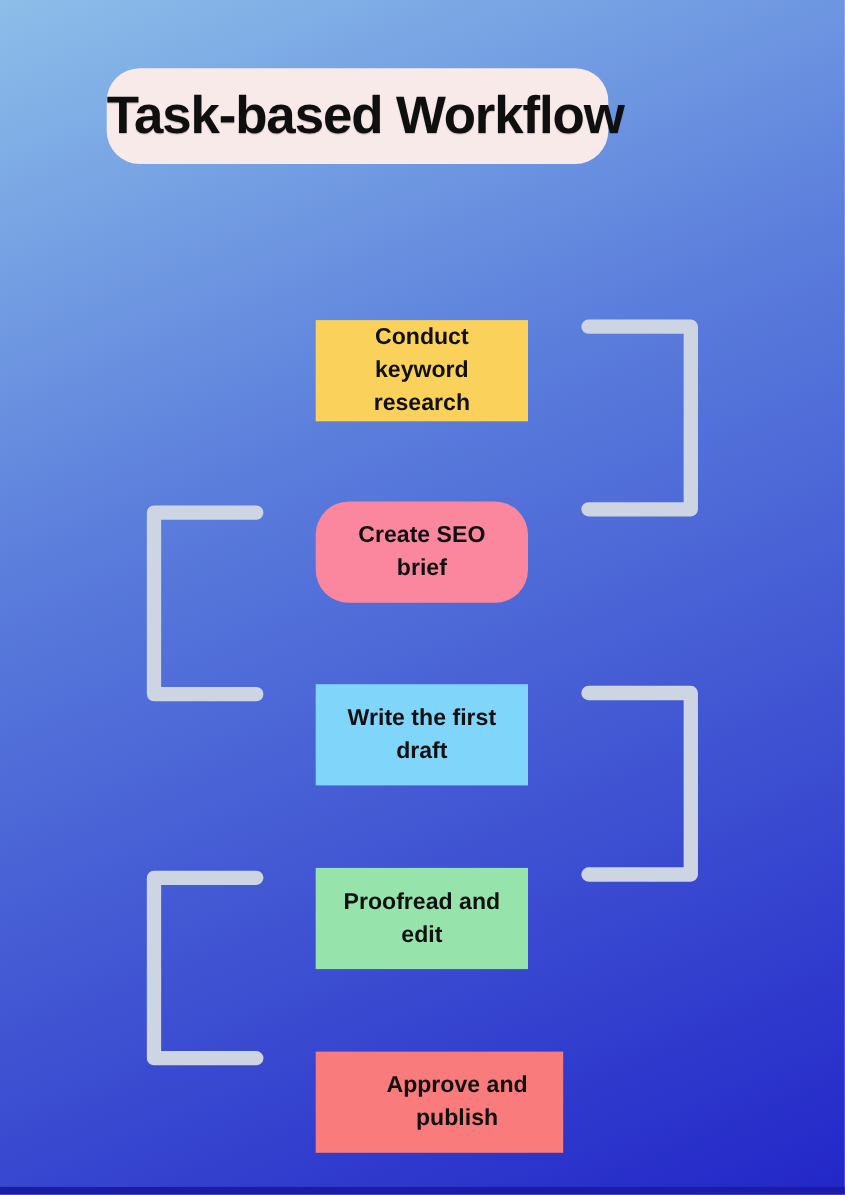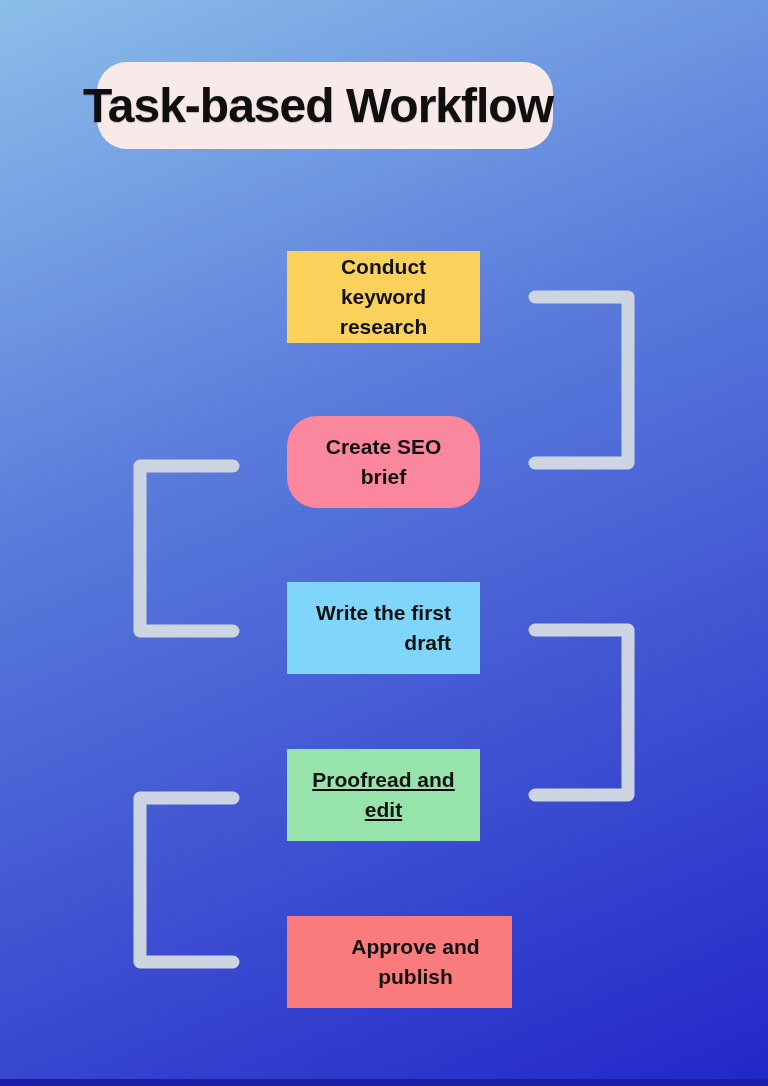--- a/index.html
+++ b/index.html
@@ -12,21 +12,21 @@
     position: relative;
     width: 768px; height: 1086px;
     background: linear-gradient(157deg, #8CBEE9 0%, #5B7EDC 37%, #2226C8 100%);
   }
   .title-banner {
     position: absolute;
     left: 97px; top: 62px;
     width: 456px; height: 87px;
     background: #F8EAE8;
     border-radius: 30px;
-    display: flex; align-items: center; justify-content: flex-end;
+    display: flex; align-items: center; justify-content: flex-start;
   }
   .title-banner h1 {
     margin: 0;
     font-size: 48px;
     font-weight: 800;
     letter-spacing: -1px;
     color: #0F0F0F;
     text-shadow: 0 1px 1px rgba(0,0,0,0.22);
     white-space: nowrap;
   }
@@ -41,20 +41,21 @@
     stroke-width: 13;
     stroke-linecap: round;
     stroke-linejoin: round;
   }
   .step {
     position: absolute;
     left: 287px;
     width: 193px; height: 92px;
     display: flex; align-items: center; justify-content: center;
     text-align: center;
+    margin-top: 40px;
   }
   .step span {
     font-size: 21px;
     font-weight: 700;
     line-height: 30px;
     color: #111111;
     white-space: pre-line;
   }
   .step-0 { top: 251px; }
   .step-1 { top: 416px; border-radius: 30px; }
@@ -87,26 +88,26 @@
     <span>Conduct
 keyword
 research</span>
   </div>
 
   <div class="step step-1" style="background-color: rgb(250, 135, 158);">
     <span>Create SEO
 brief</span>
   </div>
 
-  <div class="step step-2" style="background-color: rgb(128, 213, 250); text-align: right;">
+  <div class="step step-2" style="background-color: rgb(128, 213, 250);">
     <span>Write the first
 draft</span>
   </div>
 
-  <div class="step step-3" style="background-color: rgb(150, 227, 171); text-decoration: underline;">
+  <div class="step step-3" style="background-color: rgb(150, 227, 171);">
     <span>Proofread and
 edit</span>
   </div>
 
   <div class="step step-4" style="background-color: rgb(249, 123, 123);">
     <span>Approve and
 publish</span>
   </div>
 
   <div class="bottom-edge" style="background-color: rgb(27, 29, 165);"></div>

